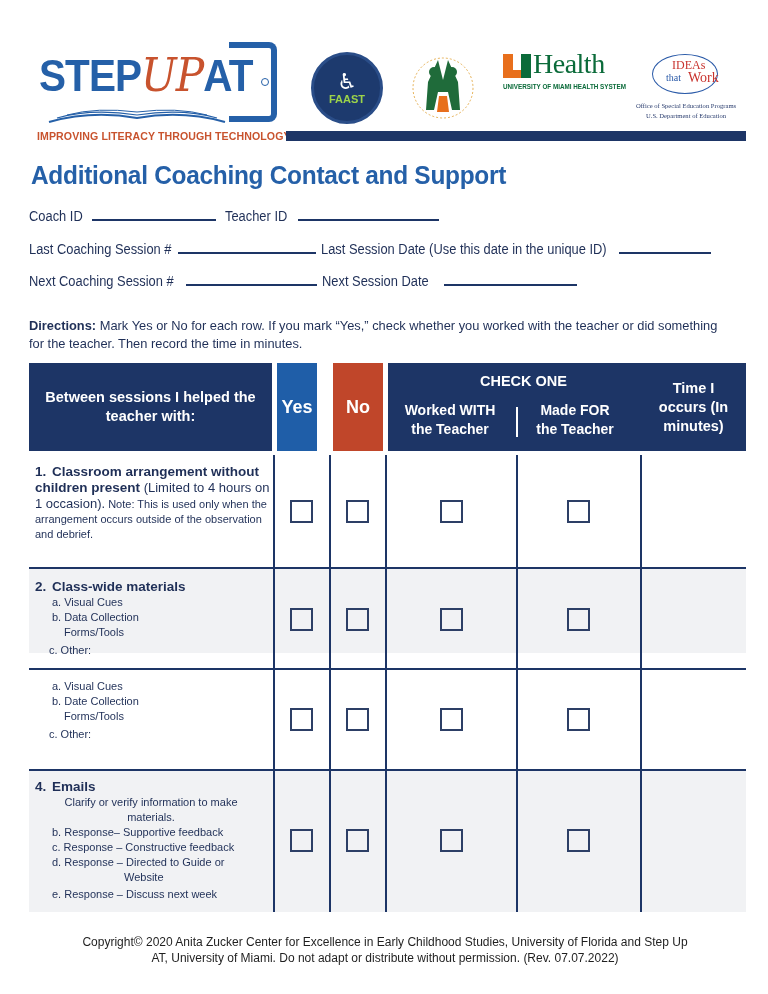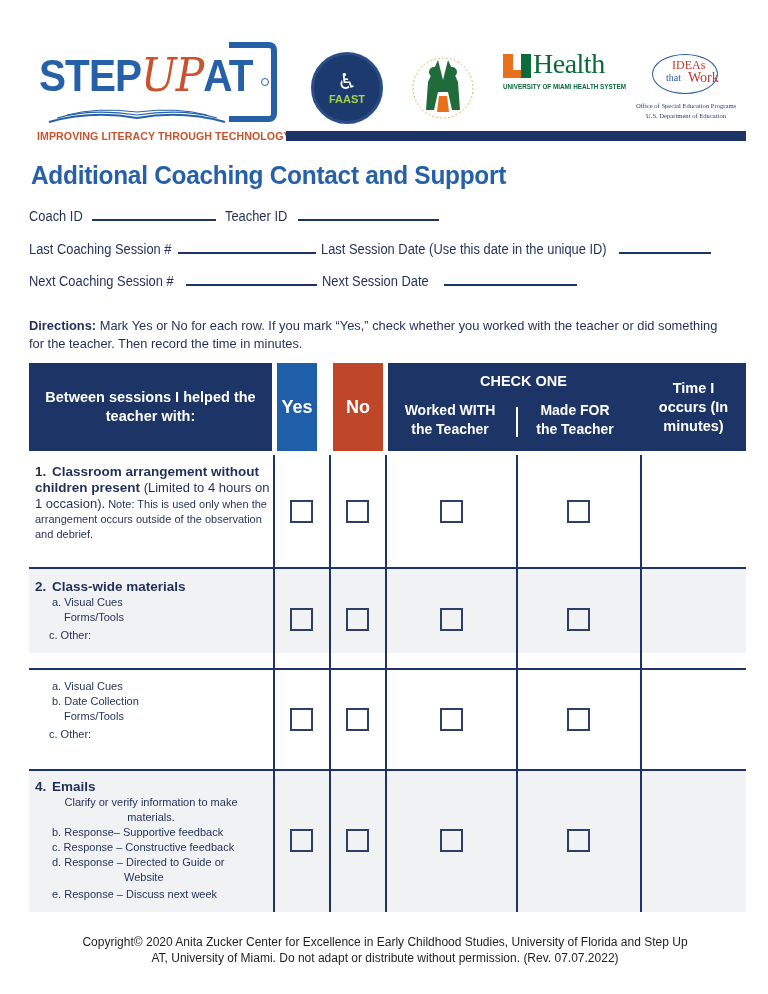--- a/index.html
+++ b/index.html
@@ -174,20 +174,21 @@
   <div class="row-text">
     <span class="num">1.</span><span class="bold-inline">Classroom arrangement without children present</span><span class="mid"> (Limited to 4 hours on 1 occasion).</span><span> Note: This is used only when the arrangement occurs outside of the observation and debrief.</span>
   </div>
 </div>
 <div class="abs hline" style="top:567px;"></div>
 
 <div class="abs row gray" style="top:569px;height:84px;">
   <div class="row-text">
     <span class="num-title"><span class="num">2.</span><span>Class-wide materials</span></span>
     <span class="sub">a. Visual Cues</span>
+    <span class="sub">b. Data Collection</span>
     <span class="sub2">Forms/Tools</span>
     <span class="sub" style="margin-top:3px;padding-left:14px;">c. Other:</span>
   </div>
 </div>
 <div class="abs hline" style="top:668px;"></div>
 
 <div class="abs row" style="top:670px;height:100px;">
   <div class="row-text">
     <span class="sub">a. Visual Cues</span>
     <span class="sub">b. Date Collection</span>

